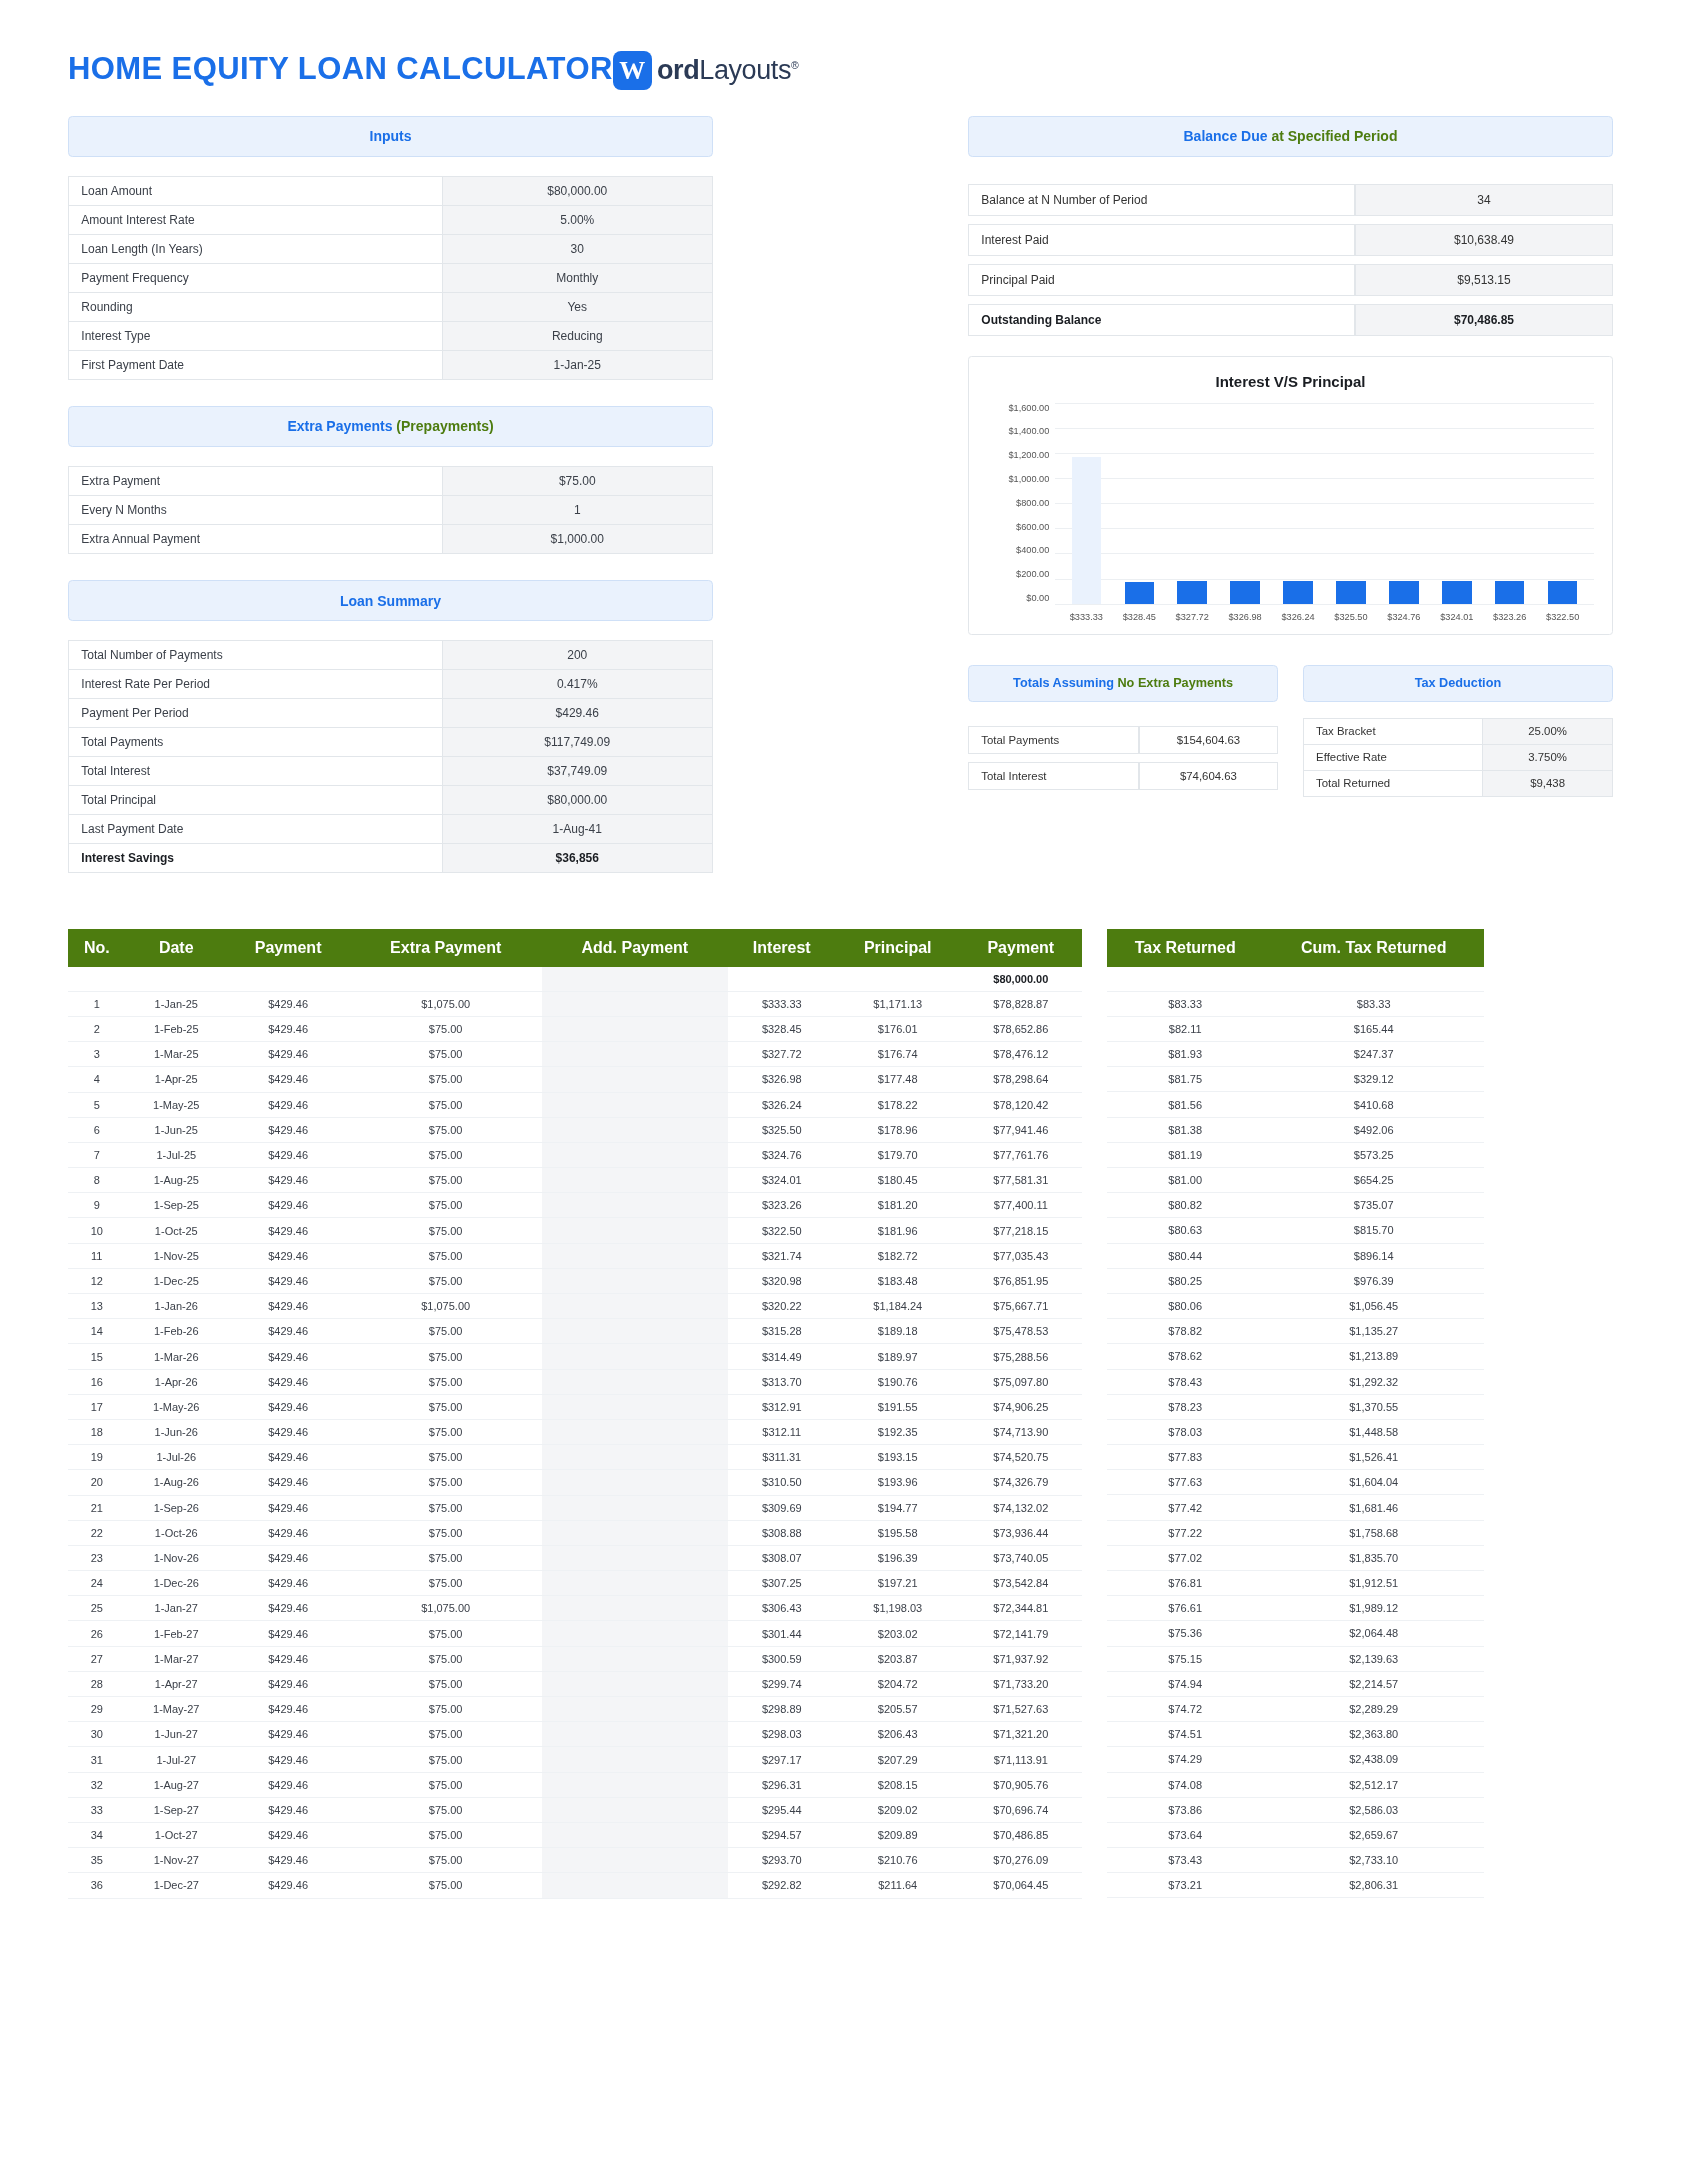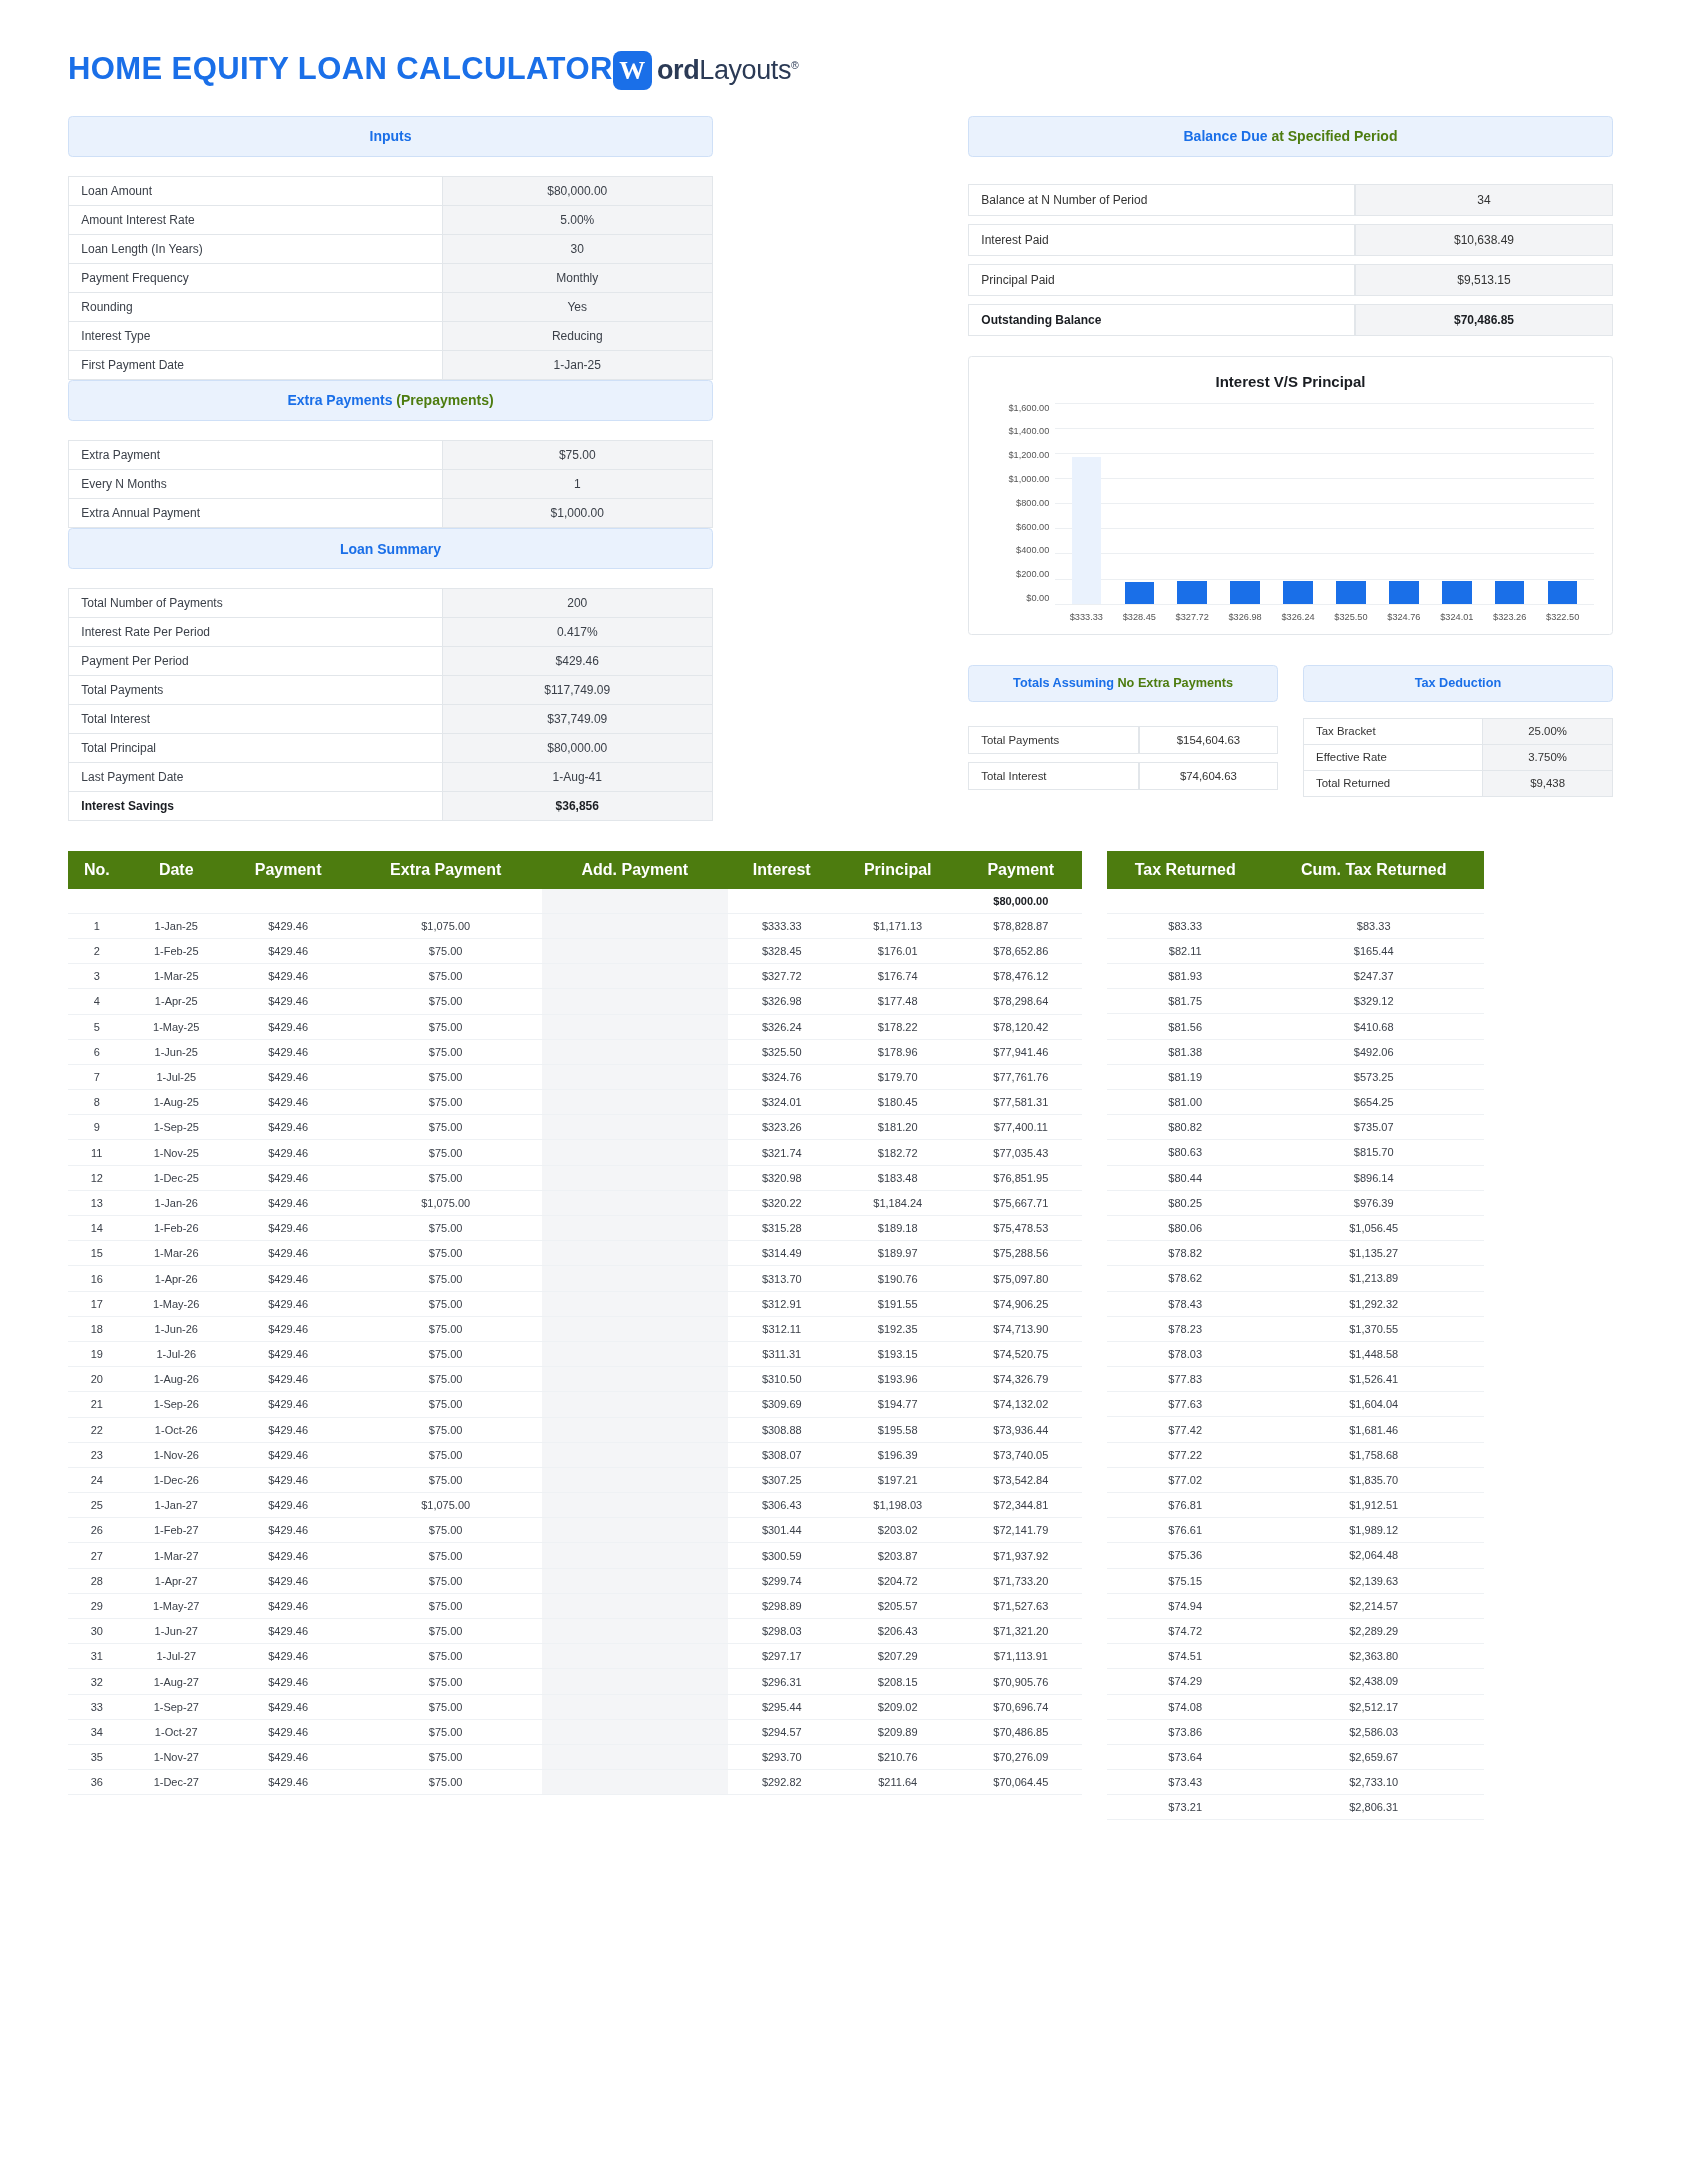--- a/index.html
+++ b/index.html
@@ -65,20 +65,21 @@
     font-size: 14px;
     color: #1a6fe8;
     font-weight: bold;
     margin-bottom: 19.3px;
   }
   .section-head .light { font-weight: bold; color: #4d7c0f; text-align: center; }
 
   table.kv {
     width: 100%;
     border-collapse: collapse;
+    margin-bottom: 26px;
   }
   table.kv td {
     border: 0.9px solid #e2e6ea;
     padding: 7px 12.3px;
     font-size: 12px;
     height: 29px;
   }
   table.kv td.k { width: 58%; color: #3b4049; }
   table.kv td.v { text-align: center; background: #f3f4f6; color: #3b4049; }
   table.kv tr.bold td { font-weight: bold; color: #1a1d22; }
@@ -535,20 +536,30 @@
               <td>9</td>
               <td>1-Sep-25</td>
               <td>$429.46</td>
               <td>$75.00</td>
               <td class="shade"></td>
               <td>$323.26</td>
               <td>$181.20</td>
               <td>$77,400.11</td>
             </tr>
             <tr>
+              <td>10</td>
+              <td>1-Oct-25</td>
+              <td>$429.46</td>
+              <td>$75.00</td>
+              <td class="shade"></td>
+              <td>$322.50</td>
+              <td>$181.96</td>
+              <td>$77,218.15</td>
+            </tr>
+            <tr>
               <td>11</td>
               <td>1-Nov-25</td>
               <td>$429.46</td>
               <td>$75.00</td>
               <td class="shade"></td>
               <td>$321.74</td>
               <td>$182.72</td>
               <td>$77,035.43</td>
             </tr>
             <tr>

